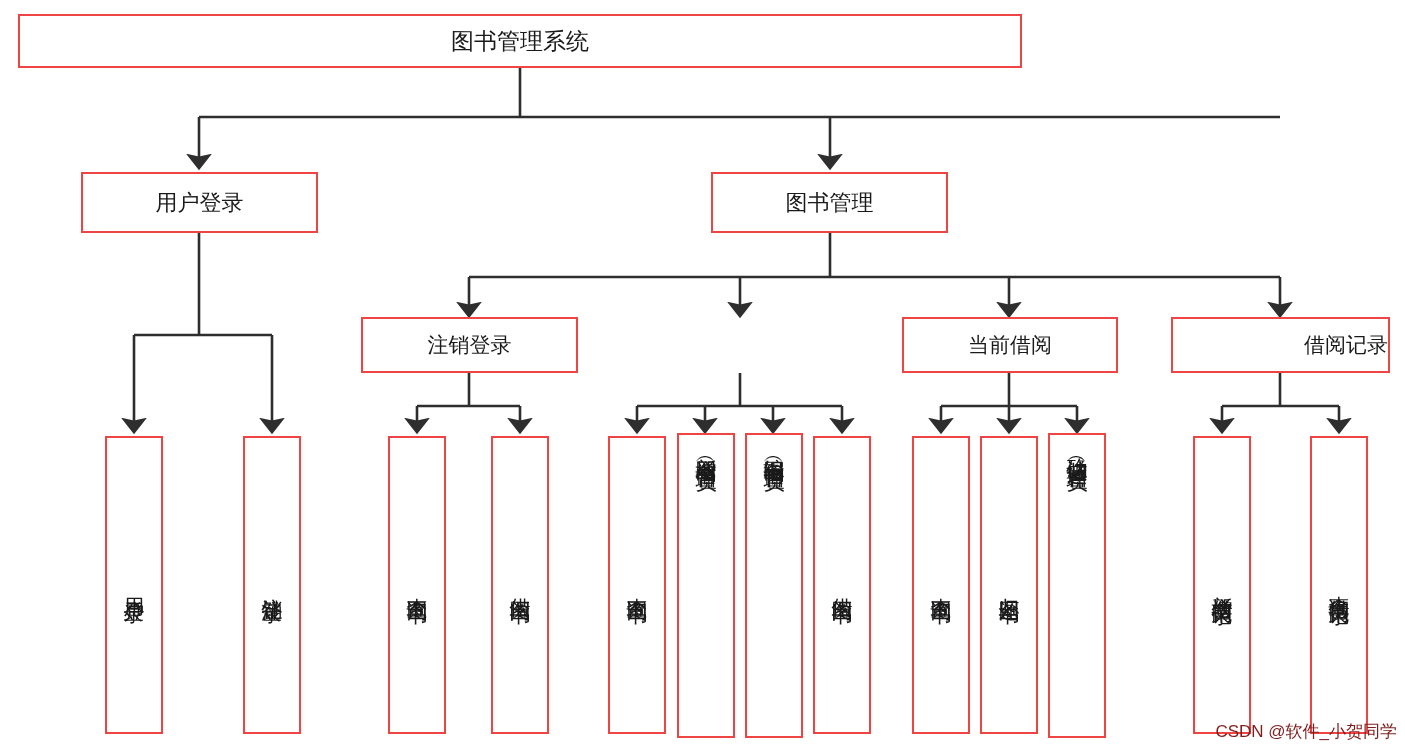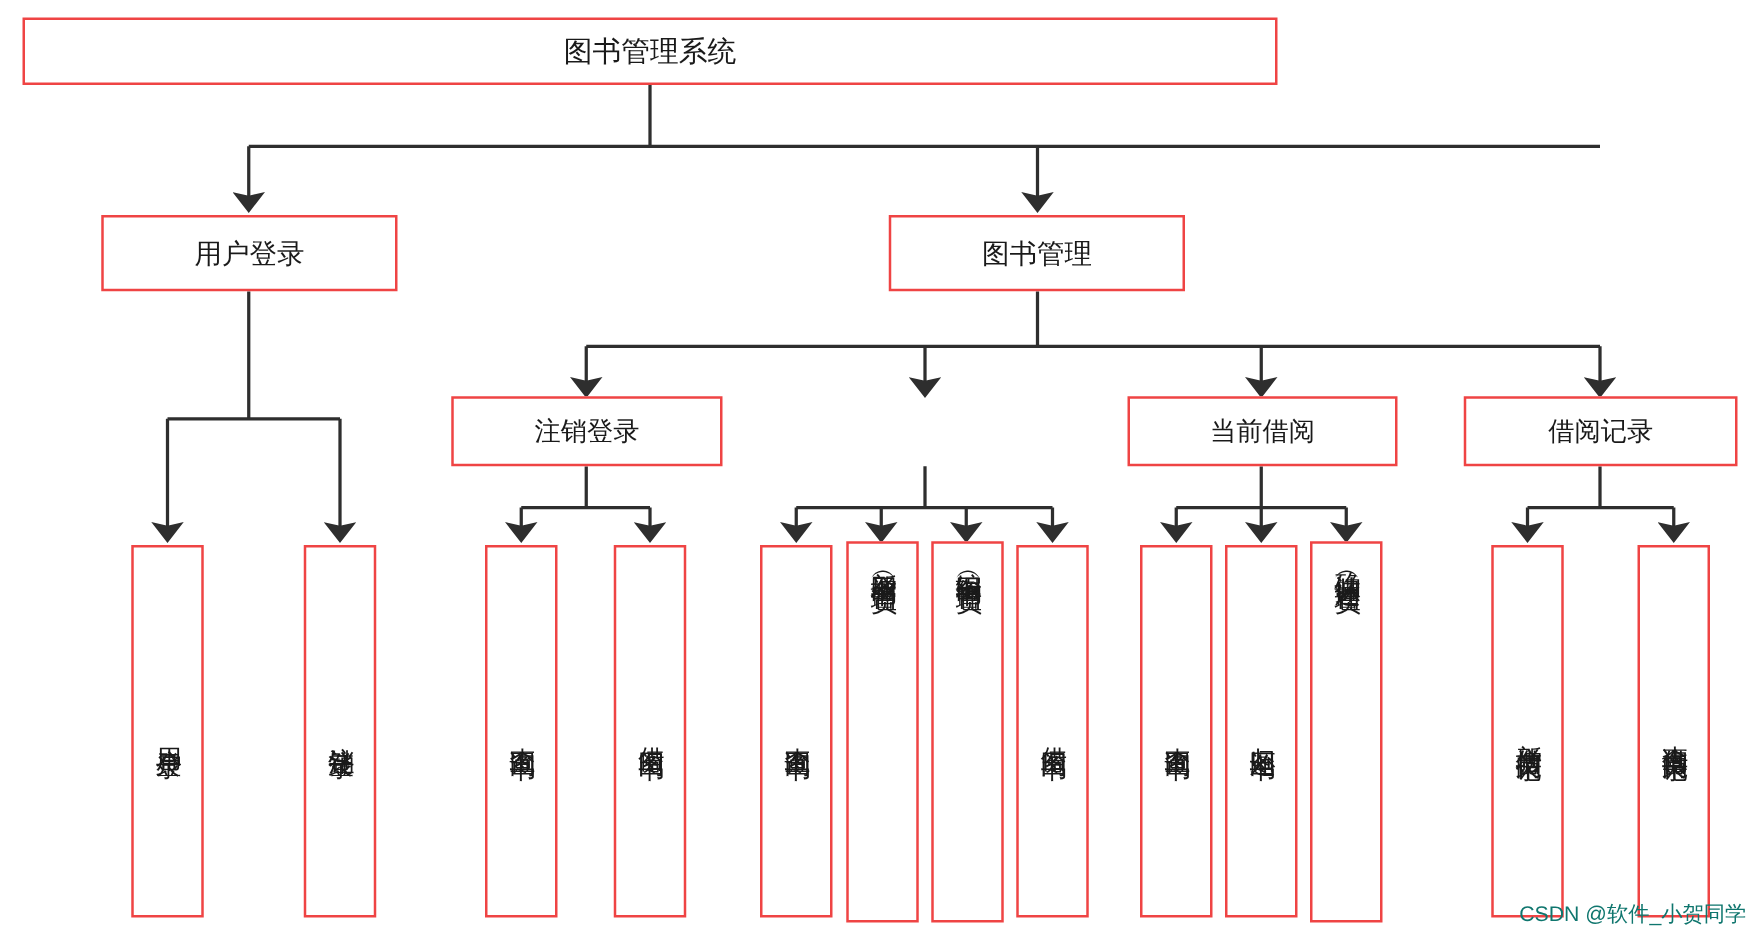--- a/index.html
+++ b/index.html
@@ -63,21 +63,21 @@
     color: #1a1a1a;
   }
   .label {
     white-space: nowrap;
   }
   .watermark {
     position: absolute;
     right: 8px;
     bottom: 4px;
     font-size: 17px;
-    color: #0f766e;
+    color: #7f1d1d;
     white-space: nowrap;
   }
 </style>
 </head>
 <body>
 
 <div id="canvas">
 
   <svg class="wires" viewBox="0 0 1405 747">
     <defs>
@@ -139,21 +139,21 @@
   <div class="node level2" style="left:711px; top:172px; width:237px; height:61px;">
     <span class="label">图书管理</span>
   </div>
 
   <div class="node level3" style="left:361px; top:317px; width:217px; height:56px;">
     <span class="label">注销登录</span>
   </div>
   <div class="node level3" style="left:902px; top:317px; width:216px; height:56px;">
     <span class="label">当前借阅</span>
   </div>
-  <div class="node level3" style="left:1171px; top:317px; width:219px; height:56px;">
+  <div class="node level3" style="left:1171px; top:317px; width:219px; height:56px;justify-content:flex-end;">
     <span class="label">借阅记录</span>
   </div>
 
   <div class="node leaf mid" style="left:105px; top:436px; width:58px; height:298px;">
     <span class="vtext">用户登录</span>
   </div>
   <div class="node leaf mid" style="left:243px; top:436px; width:58px; height:298px;">
     <span class="vtext">注销登录</span>
   </div>
 

